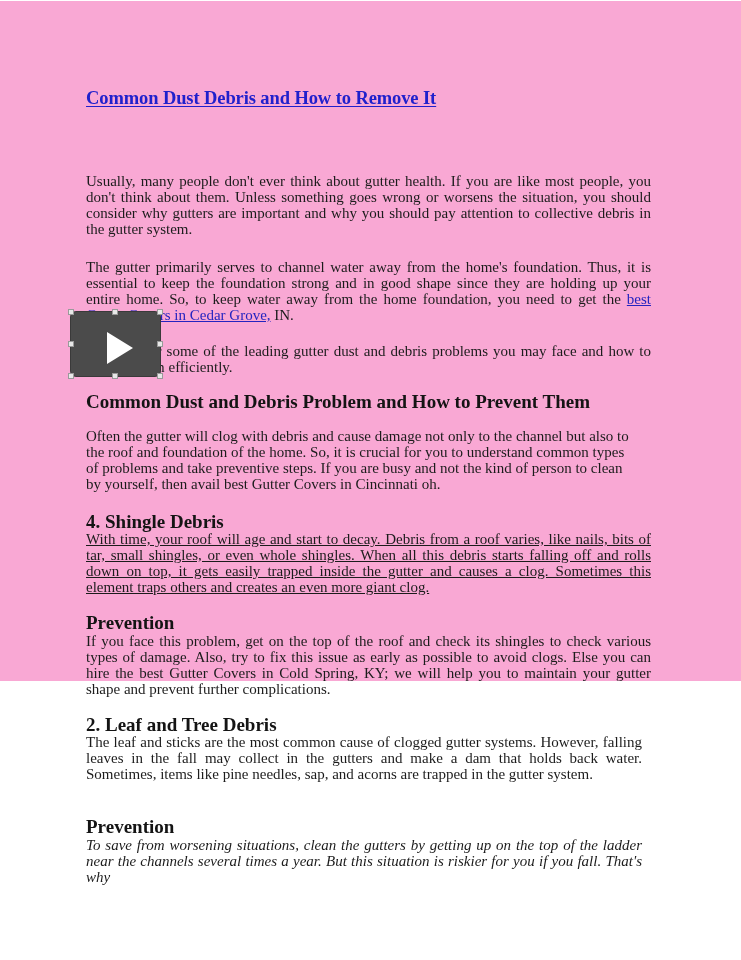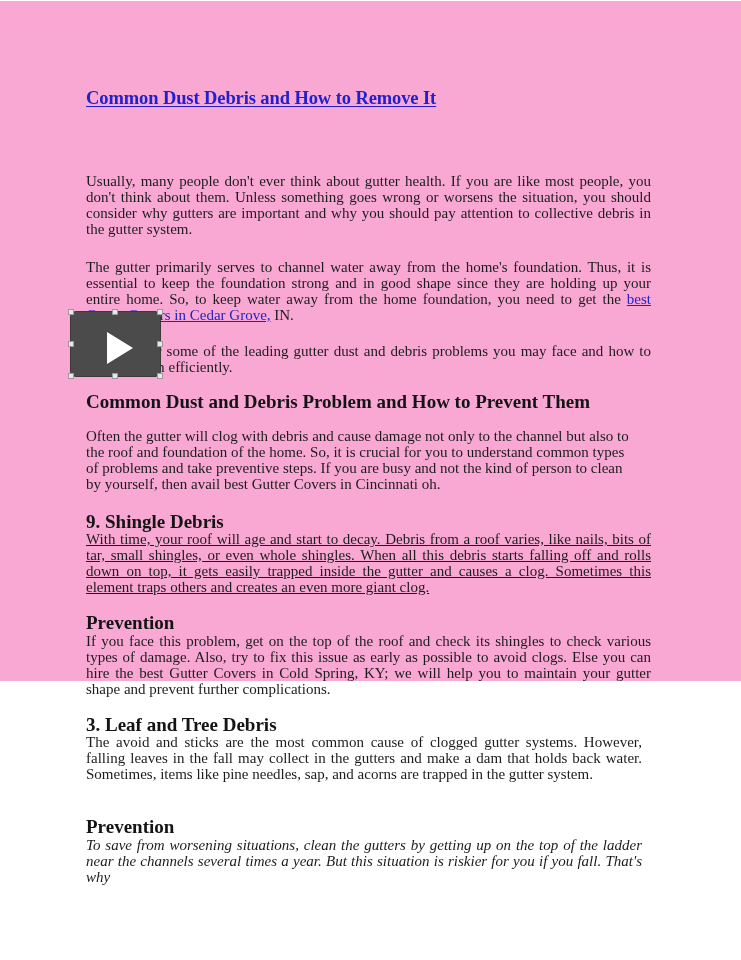--- a/index.html
+++ b/index.html
@@ -137,31 +137,31 @@
     <p class="para justify" style="top:172px;">Usually, many people don't ever think about gutter health. If you are like most people, you don't think about them. Unless something goes wrong or worsens the situation, you should consider why gutters are important and why you should pay attention to collective debris in the gutter system.</p>
 
     <p class="para justify" style="top:258px;"><span>The gutter primarily serves to channel water away from the home's foundation. Thus, it is essential to keep the foundation strong and in good shape since they are holding up your entire home. So, to keep water away from the home foundation, you need to get the </span><a class="doc-link" href="#">best Gutter Covers in Cedar Grove,</a><span> IN.</span></p>
 
     <p class="para justify" style="top:342px;">We consider some of the leading gutter dust and debris problems you may face and how to address them efficiently.</p>
 
     <h2 class="heading" style="top:392px;">Common Dust and Debris Problem and How to Prevent Them</h2>
 
     <p class="para left w-mid" style="top:427px;">Often the gutter will clog with debris and cause damage not only to the channel but also to the roof and foundation of the home. So, it is crucial for you to understand common types of problems and take preventive steps. If you are busy and not the kind of person to clean by yourself, then avail best Gutter Covers in Cincinnati oh.</p>
 
-    <h2 class="heading" style="top:512px;">9. Shingle Debris</h2>
+    <h2 class="heading" style="top:512px;">4. Shingle Debris</h2>
 
     <p class="para justify" style="top:530px;text-decoration:underline;">With time, your roof will age and start to decay. Debris from a roof varies, like nails, bits of tar, small shingles, or even whole shingles. When all this debris starts falling off and rolls down on top, it gets easily trapped inside the gutter and causes a clog. Sometimes this element traps others and creates an even more giant clog.</p>
 
     <h2 class="heading" style="top:613px;">Prevention</h2>
 
     <p class="para justify" style="top:632px;">If you face this problem, get on the top of the roof and check its shingles to check various types of damage. Also, try to fix this issue as early as possible to avoid clogs. Else you can hire the best Gutter Covers in Cold Spring, KY; we will help you to maintain your gutter shape and prevent further complications.</p>
 
-    <h2 class="heading" style="top:715px;">3. Leaf and Tree Debris</h2>
+    <h2 class="heading" style="top:715px;">2. Leaf and Tree Debris</h2>
 
-    <p class="para justify w-narrow" style="top:733px;">The avoid and sticks are the most common cause of clogged gutter systems. However, falling leaves in the fall may collect in the gutters and make a dam that holds back water. Sometimes, items like pine needles, sap, and acorns are trapped in the gutter system.</p>
+    <p class="para justify w-narrow" style="top:733px;">The leaf and sticks are the most common cause of clogged gutter systems. However, falling leaves in the fall may collect in the gutters and make a dam that holds back water. Sometimes, items like pine needles, sap, and acorns are trapped in the gutter system.</p>
 
     <h2 class="heading" style="top:817px;">Prevention</h2>
 
     <p class="para justify w-narrow" style="top:836px;font-style:italic;">To save from worsening situations, clean the gutters by getting up on the top of the ladder near the channels several times a year. But this situation is riskier for you if you fall. That's why</p>
 
   </div>
 
   <div class="video-embed">
     <div class="frame">
       <div class="play-triangle"></div>

